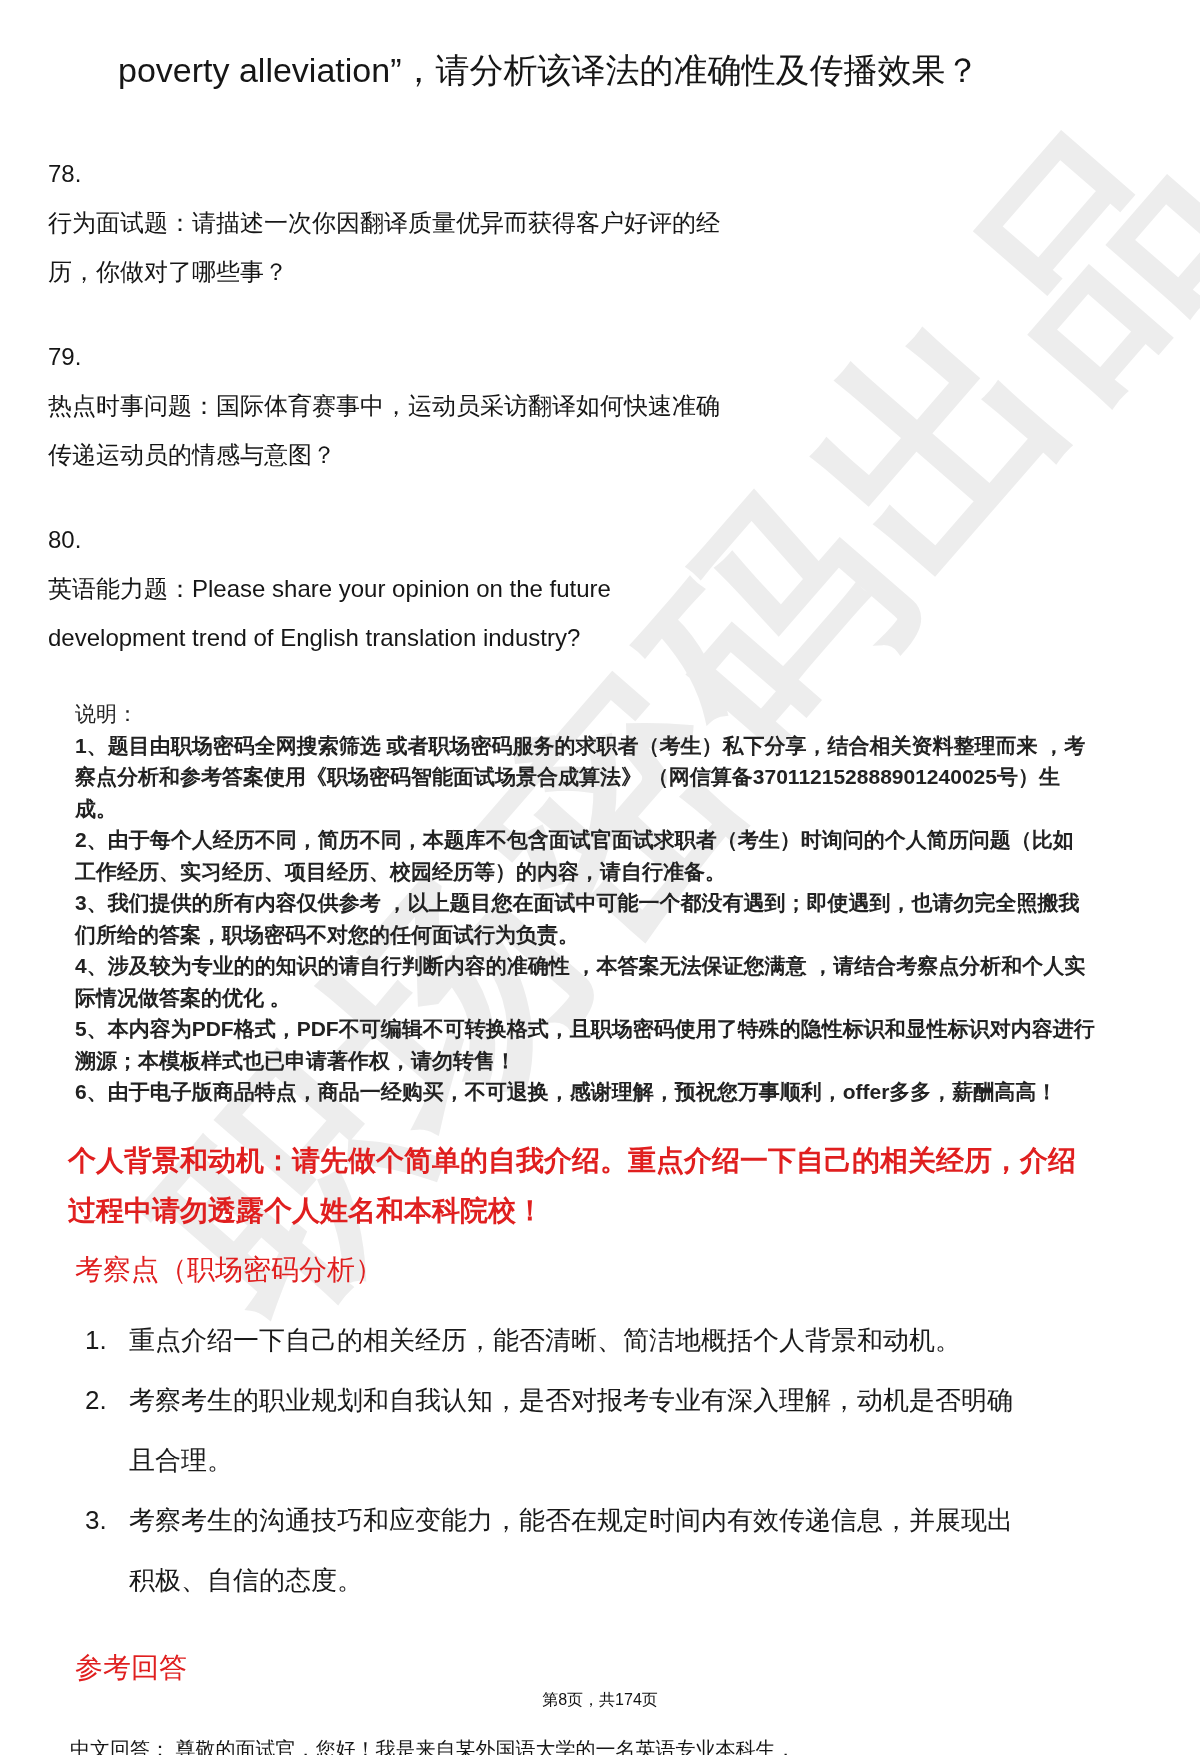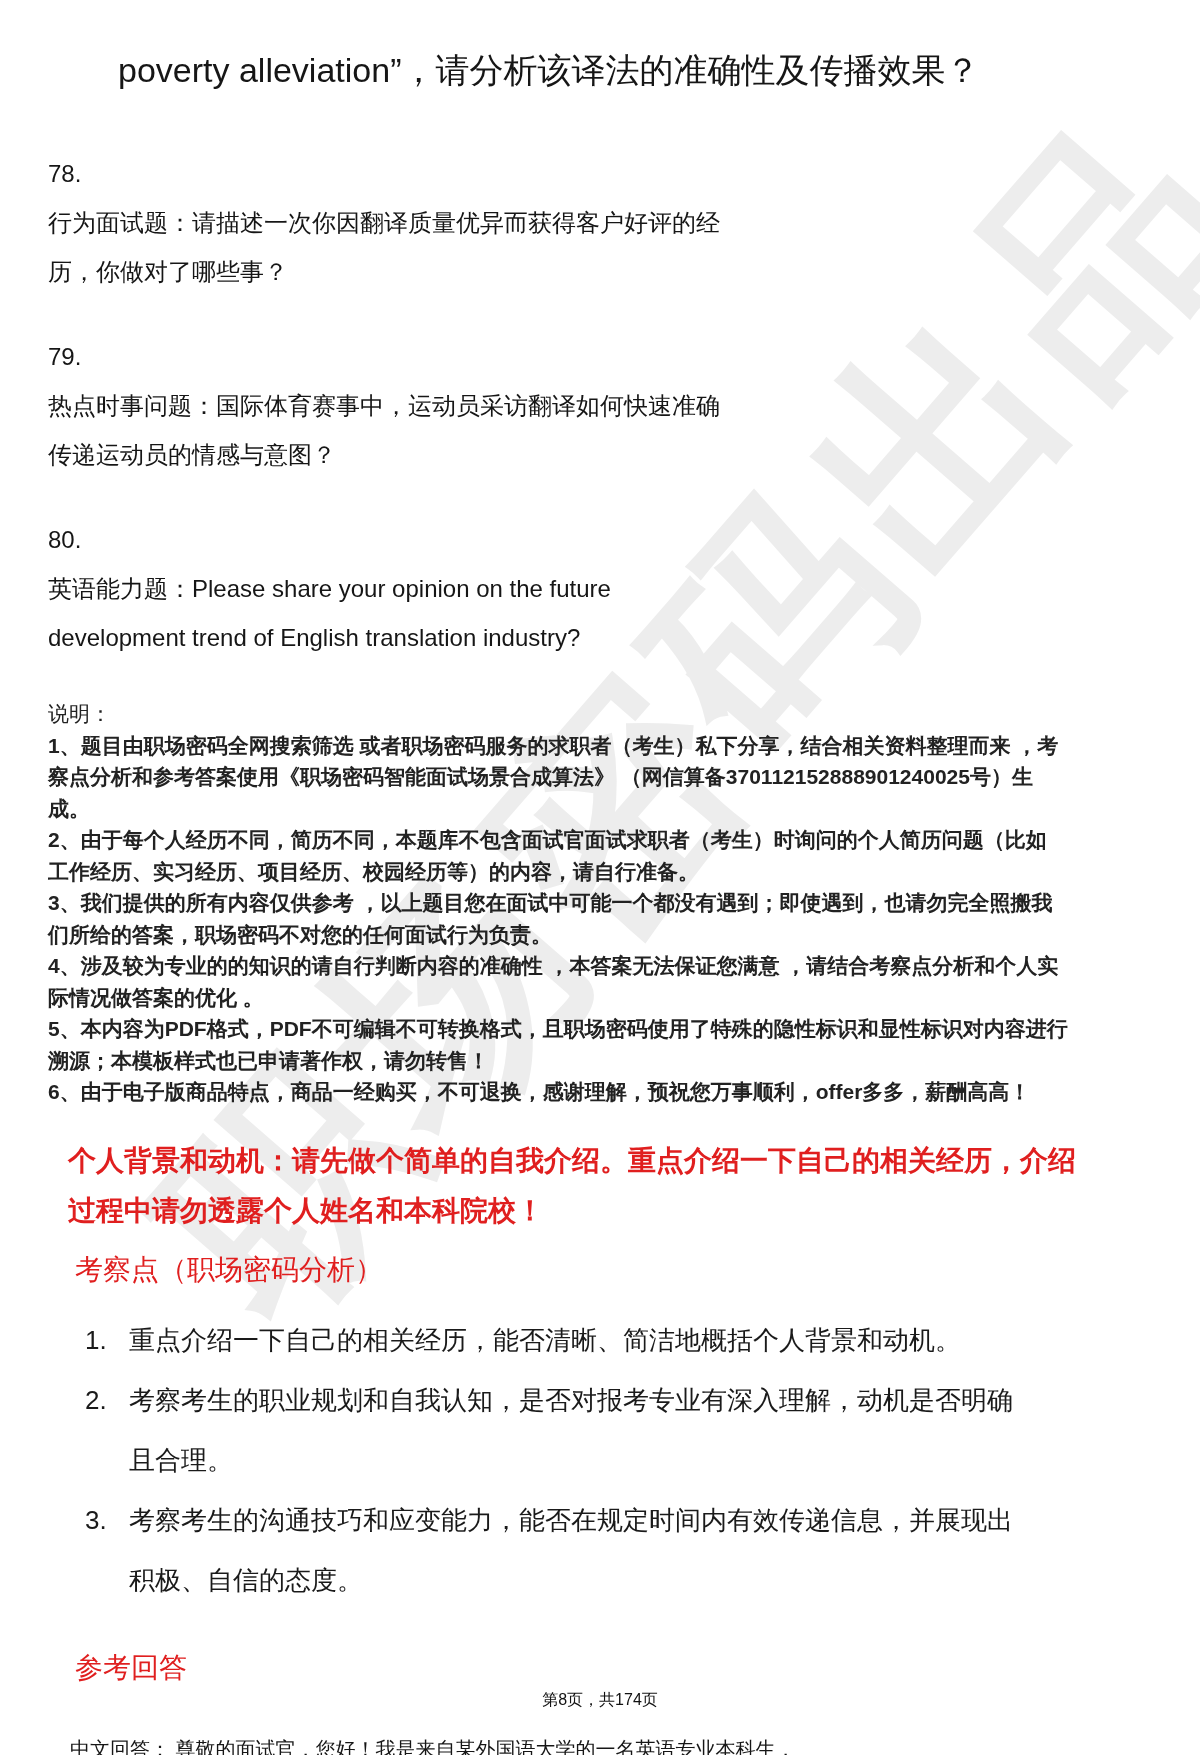--- a/index.html
+++ b/index.html
@@ -40,21 +40,21 @@
     margin-left: 70px;
     font-size: 34px; line-height: 49px;
     white-space: pre-line;
   }
   .q { display: flex; margin-top: 54px; font-size: 24px; line-height: 49px; flex-direction: column; }
   .q + .q { margin-top: 36px; }
   .q-num { width: 70px; flex: none; }
   .q-body { white-space: pre-line; flex: 1; }
 
   .notes {
-    margin-top: 36px;
+    margin-left: 27px; margin-top: 36px;
     font-size: 21px; line-height: 31.5px;
     color: #222222;
   }
   .note-line { white-space: pre-line; font-weight: bold; }
 
   .red-para {
     margin-left: 20px; margin-top: 28px;
     font-size: 28px; line-height: 50px;
     font-weight: bold; color: var(--red);
     white-space: pre-line;

